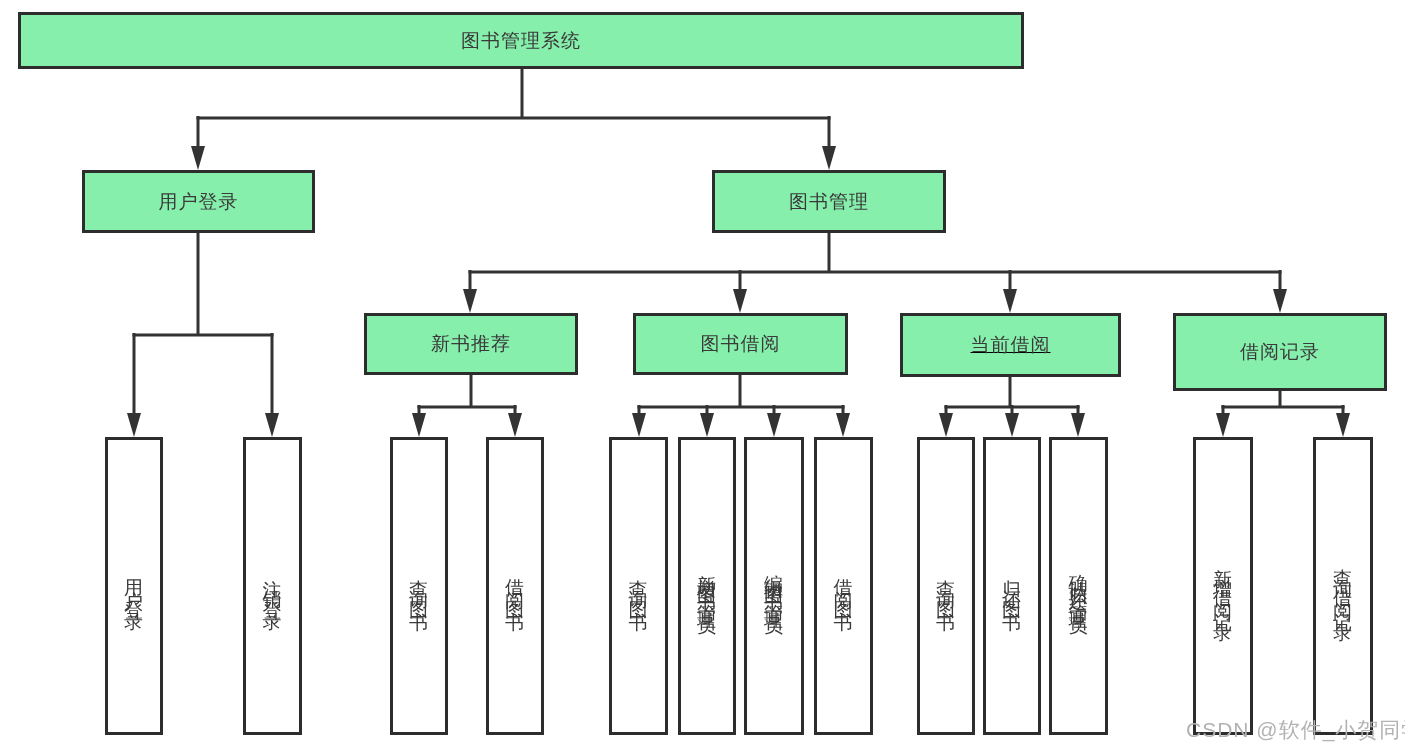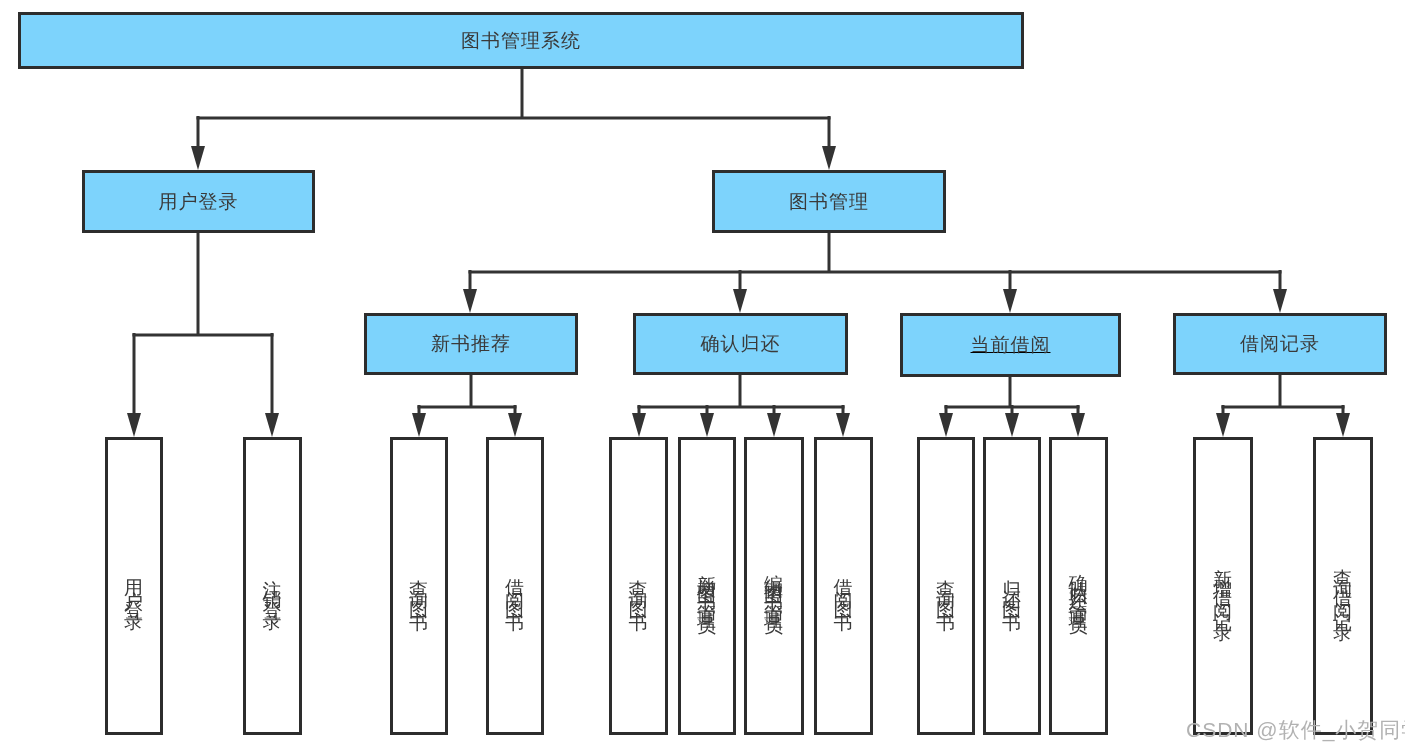--- a/index.html
+++ b/index.html
@@ -18,21 +18,21 @@
   #wires {
     position: absolute;
     left: 0;
     top: 0;
     z-index: 0;
   }
   .node {
     position: absolute;
     box-sizing: border-box;
     border: 3px solid #2d2d2d;
-    background: #7dd3fc;
+    background: #86efac;
     display: flex;
     align-items: center;
     justify-content: center;
     z-index: 1;
   }
   .node .lbl {
     font-size: 19px;
     color: #3a3a3a;
     letter-spacing: 1px;
     white-space: nowrap;
@@ -174,26 +174,26 @@
     <span class="lbl">用户登录</span>
   </div>
   <div class="node" style="left:712px; top:170px; width:234px; height:63px;">
     <span class="lbl">图书管理</span>
   </div>
 
   <div class="node" style="left:364px; top:313px; width:214px; height:62px;">
     <span class="lbl">新书推荐</span>
   </div>
   <div class="node" style="left:633px; top:313px; width:215px; height:62px;">
-    <span class="lbl">确认归还</span>
+    <span class="lbl">图书借阅</span>
   </div>
   <div class="node" style="left:900px; top:313px; width:221px; height:64px;text-decoration:underline;">
     <span class="lbl">当前借阅</span>
   </div>
-  <div class="node" style="left:1173px; top:313px; width:214px; height:62px;">
+  <div class="node" style="left:1173px; top:313px; width:214px; height:78px;">
     <span class="lbl">借阅记录</span>
   </div>
 
   <div class="leaf" style="left:105px; width:58px;">
     <span class="vlbl">用户登录</span>
   </div>
   <div class="leaf" style="left:243px; width:59px;">
     <span class="vlbl">注销登录</span>
   </div>
 

